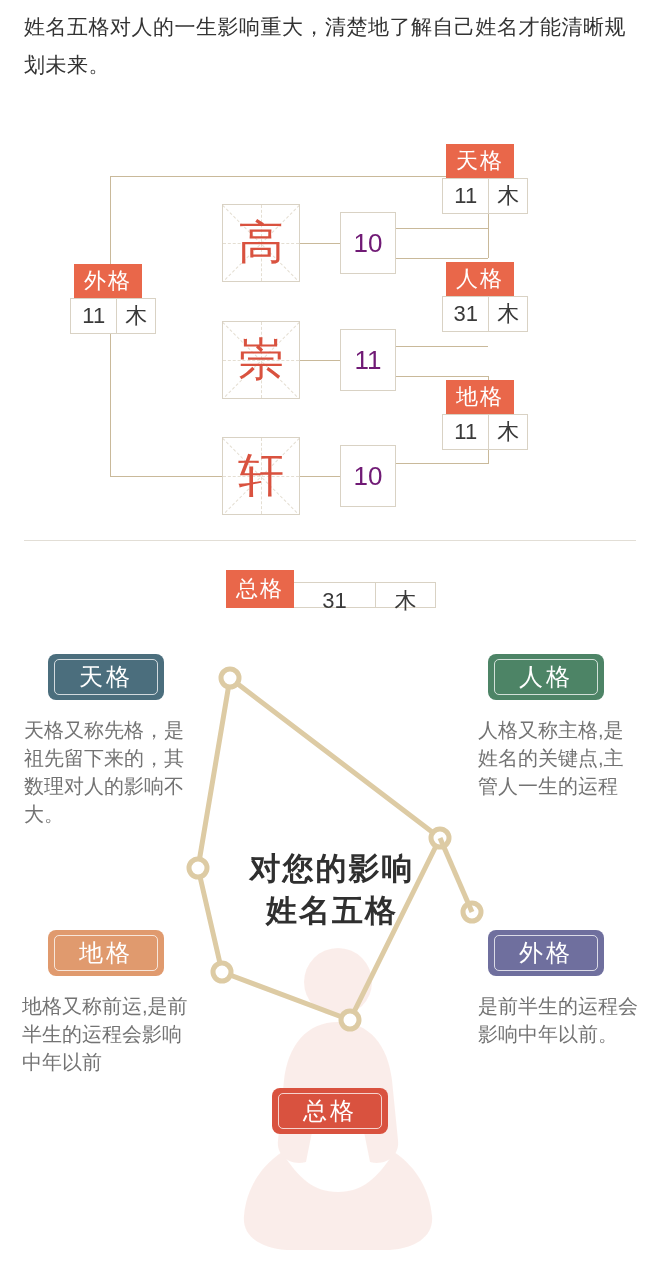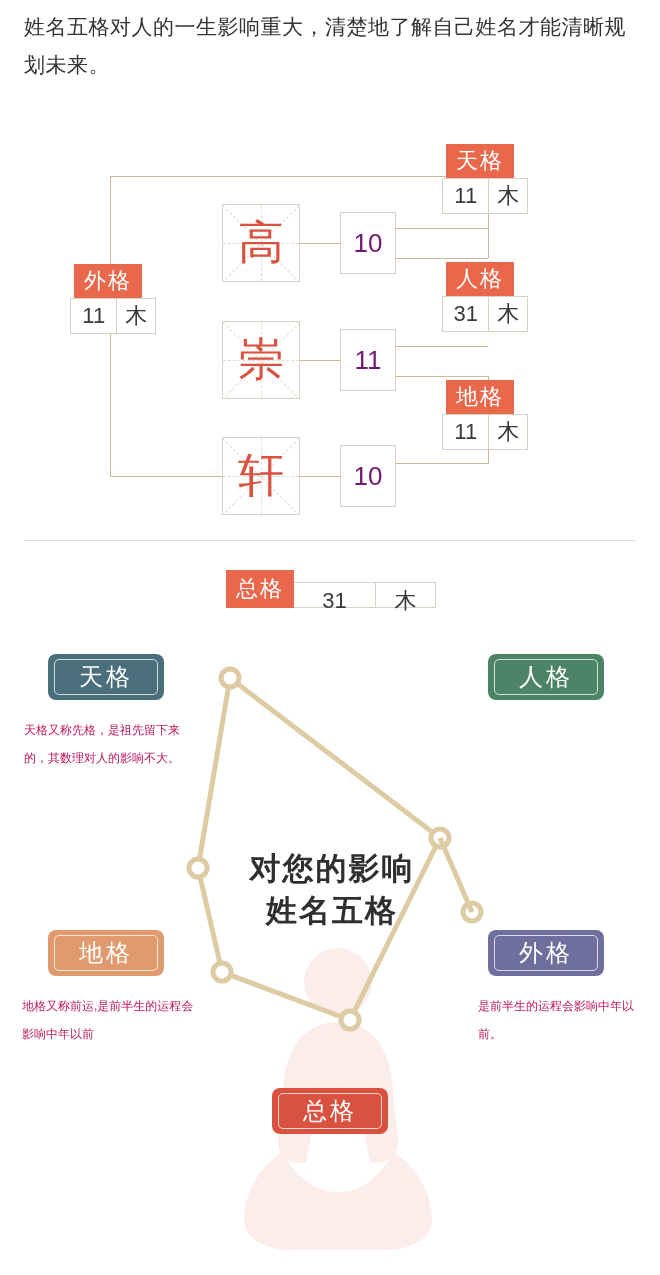--- a/index.html
+++ b/index.html
@@ -219,23 +219,23 @@
     position: absolute;
     left: 6px; right: 6px; top: 5px; bottom: 5px;
     border: 1px solid rgba(255,255,255,0.75);
     border-radius: 5px;
     pointer-events: none;
   }
   .pill span { position: relative; z-index: 2; }
 
   .desc {
     position: absolute;
-    font-size: 12px;
+    font-size: 20px;
     line-height: 28px;
-    color: #be185d;
+    color: #737373;
     width: 160px;
   }
 
   .center-title {
     position: absolute;
     left: 222px;
     top: 218px;
     width: 220px;
     text-align: center;
     font-size: 31px;
@@ -356,20 +356,21 @@
   <div class="pill" style="left:48px; top:24px; background:#4b6e7d;">
     <div class="pill-inner"></div>
     <span>天格</span>
   </div>
   <div class="desc" style="left:24px; top:86px; width:166px;">天格又称先格，是祖先留下来的，其数理对人的影响不大。</div>
 
   <div class="pill" style="left:488px; top:24px; background:#4d8466;">
     <div class="pill-inner"></div>
     <span>人格</span>
   </div>
+  <div class="desc" style="left:478px; top:86px; width:160px;">人格又称主格,是姓名的关键点,主管人一生的运程</div>
 
   <div class="pill" style="left:48px; top:300px; background:#e09a6e;">
     <div class="pill-inner"></div>
     <span>地格</span>
   </div>
   <div class="desc" style="left:22px; top:362px; width:176px;">地格又称前运,是前半生的运程会影响中年以前</div>
 
   <div class="pill" style="left:488px; top:300px; background:#6f6f9e;">
     <div class="pill-inner"></div>
     <span>外格</span>

